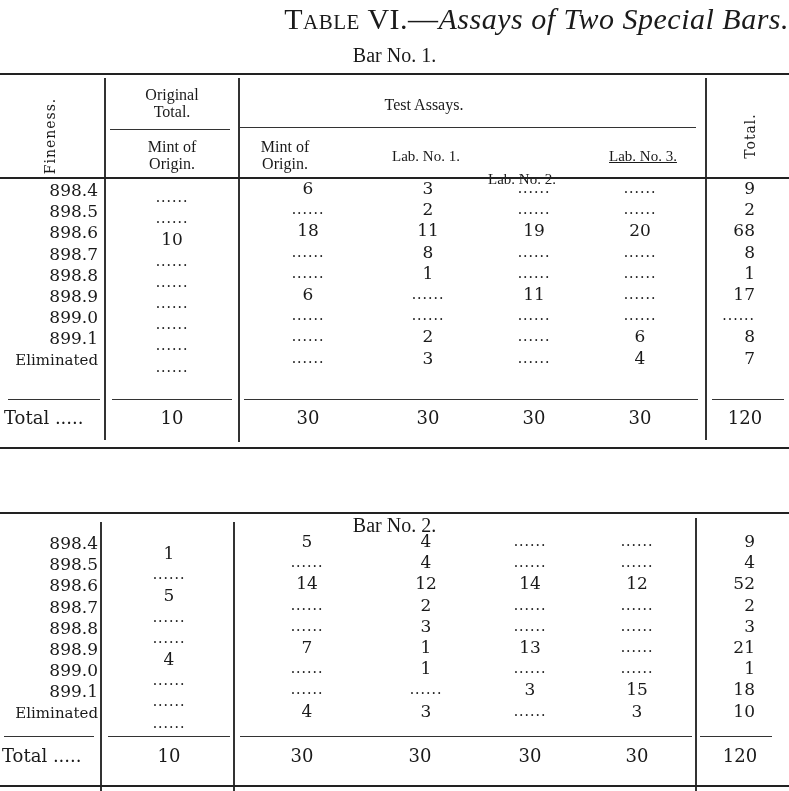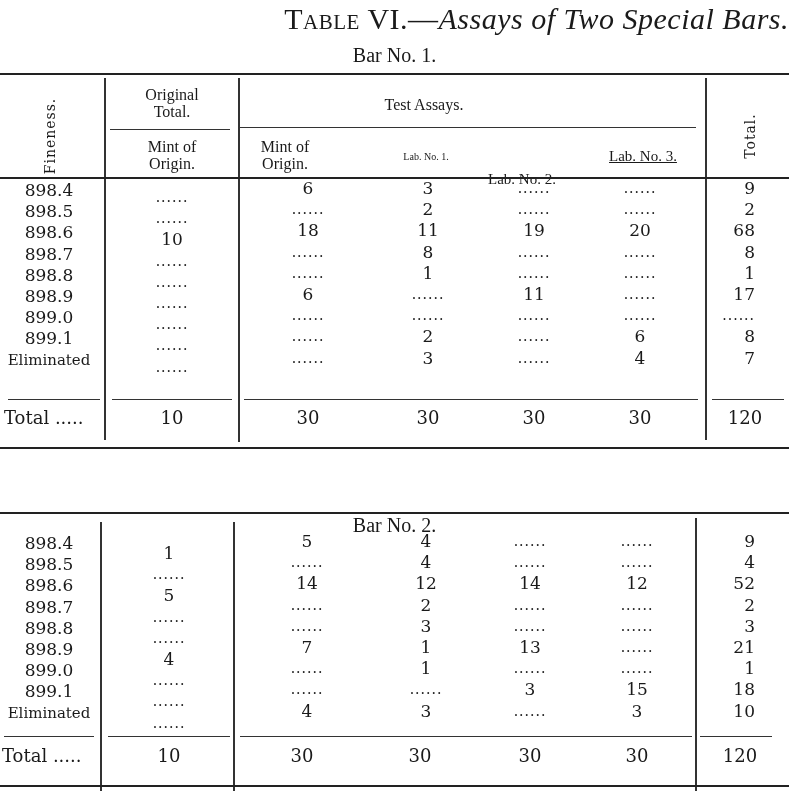--- a/index.html
+++ b/index.html
@@ -14,21 +14,21 @@
     .rule { position:absolute; height:2px; background:#222; }
     .thin { position:absolute; height:1px; background:#333; }
     .vline { position:absolute; width:1.5px; background:#333; }
     .hdr { position:absolute; text-align:center; font-family:"Liberation Serif",serif;
       font-size:16px; line-height:17px; }
     .rot { position:absolute; transform:rotate(-90deg); transform-origin:center center;
       font-family:"DejaVu Serif",serif; font-size:14px; letter-spacing:1px; white-space:nowrap; }
     .col { position:absolute; text-align:center; font-size:17px; line-height:21.2px; }
     .col.right { text-align:right; }
     .col div { height:21.2px; white-space:nowrap; }
-    .fin { position:absolute; font-size:17px; line-height:21.2px; text-align:center; }
+    .fin { position:absolute; font-size:17px; line-height:21.2px; text-align:right; }
     .fin div { height:21.2px; white-space:nowrap; }
     .elim { font-size:15px; }
     .dots { letter-spacing:1px; font-size:14px; }
     .tot { position:absolute; font-size:18px; text-align:center; }
   </style>
 </head>
 <body>
 
 <div class="title">
   <span class="sc">Table</span>
@@ -53,21 +53,21 @@
   <div>Mint of</div>
   <div>Origin.</div>
 </div>
 
 <div class="hdr" style="left:240px;top:96px;width:368px;">Test Assays.</div>
 <div class="thin" style="left:240px;top:127px;width:456px;"></div>
 <div class="hdr" style="left:245px;top:138px;width:80px;">
   <div>Mint of</div>
   <div>Origin.</div>
 </div>
-<div class="hdr" style="left:372px;top:148px;width:108px;font-size:10px;">Lab. No. 1.</div>
+<div class="hdr" style="left:372px;top:148px;width:108px;font-size:15px;">Lab. No. 1.</div>
 <div class="hdr" style="left:468px;top:148px;width:108px;font-size:15px;margin-top:23px;">Lab. No. 2.</div>
 <div class="hdr" style="left:588px;top:148px;width:110px;font-size:15px;text-decoration:underline;">Lab. No. 3.</div>
 <div class="rot" style="left:700px;top:128px;width:100px;text-align:center;">Total.</div>
 
 <div class="rule" style="left:0;top:177px;width:789px;height:1.5px;"></div>
 
 <div class="fin" style="left:0;top:180px;width:98px;">
   <div>898.4</div>
   <div>898.5</div>
   <div>898.6</div>

